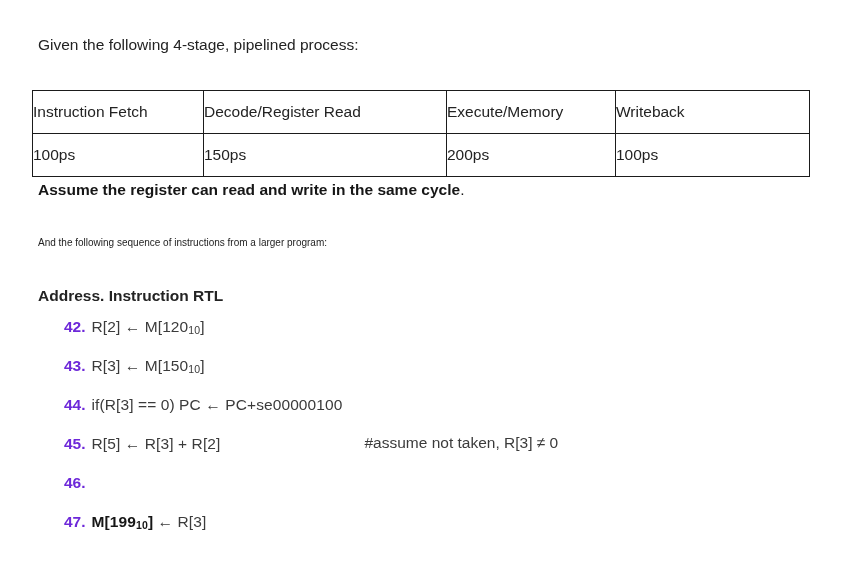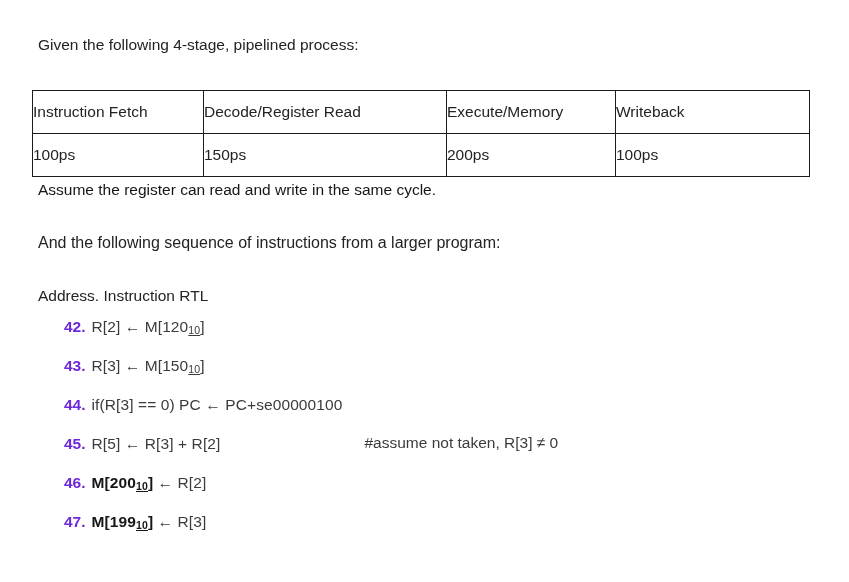--- a/index.html
+++ b/index.html
@@ -62,43 +62,44 @@
   
   .assume-note {
     position: absolute;
     left: 38px;
     top: 165px;
     font-size: 15.5px;
     line-height: 20px;
     color: #161616;
     white-space: nowrap;
   }
-  .assume-note .b { font-weight: normal; }
+  .assume-note .b { font-weight: bold; }
   .assume-note .period { font-weight: normal; }
 
   
   .sequence-line {
     position: absolute;
     left: 38px;
     top: 218px;
-    font-size: 16px;
+    font-size: 10px;
     line-height: 20px;
     color: #232323;
     white-space: nowrap;
   }
 
   
   .listing-header {
     position: absolute;
     left: 38px;
     top: 271px;
     font-size: 15.5px;
     line-height: 20px;
     color: #232323;
     white-space: nowrap;
+    font-weight: bold;
   }
 
   
   .instruction-list {
     position: absolute;
     left: 64px;
     top: 303px;
     width: 780px;
   }
   .instruction-row {
@@ -120,21 +121,20 @@
   }
   .instr-rtl .mem {
     font-weight: bold;
     color: #161616;
   }
   .instr-rtl sub {
     font-size: 0.68em;
     vertical-align: baseline;
     position: relative;
     bottom: -0.22em;
-    text-decoration: underline;
   }
   .instr-comment {
     color: #3b3b3b;
     margin-left: 22px;
     margin-top: 38px;
   }
   .arrow { letter-spacing: 0; }
 </style>
 </head>
 <body>
@@ -186,21 +186,20 @@
       <span class="instr-comment">#assume not taken, R[3] ≠ 0</span>
     </div>
 
     <div class="instruction-row">
       <span class="instr-num">45.</span>
       <span class="instr-rtl">R[5] ← R[3] + R[2]</span>
     </div>
 
     <div class="instruction-row">
       <span class="instr-num">46.</span>
-      <span class="instr-rtl"><span class="mem">M[200</span><sub class="mem">10</sub><span class="mem">]</span>&nbsp;<span class="arrow">←</span>&nbsp;<span>R[2]</span></span>
     </div>
 
     <div class="instruction-row">
       <span class="instr-num">47.</span>
       <span class="instr-rtl"><span class="mem">M[199</span><sub class="mem">10</sub><span class="mem">]</span>&nbsp;<span class="arrow">←</span>&nbsp;<span>R[3]</span></span>
     </div>
 
 
   </div>
 

